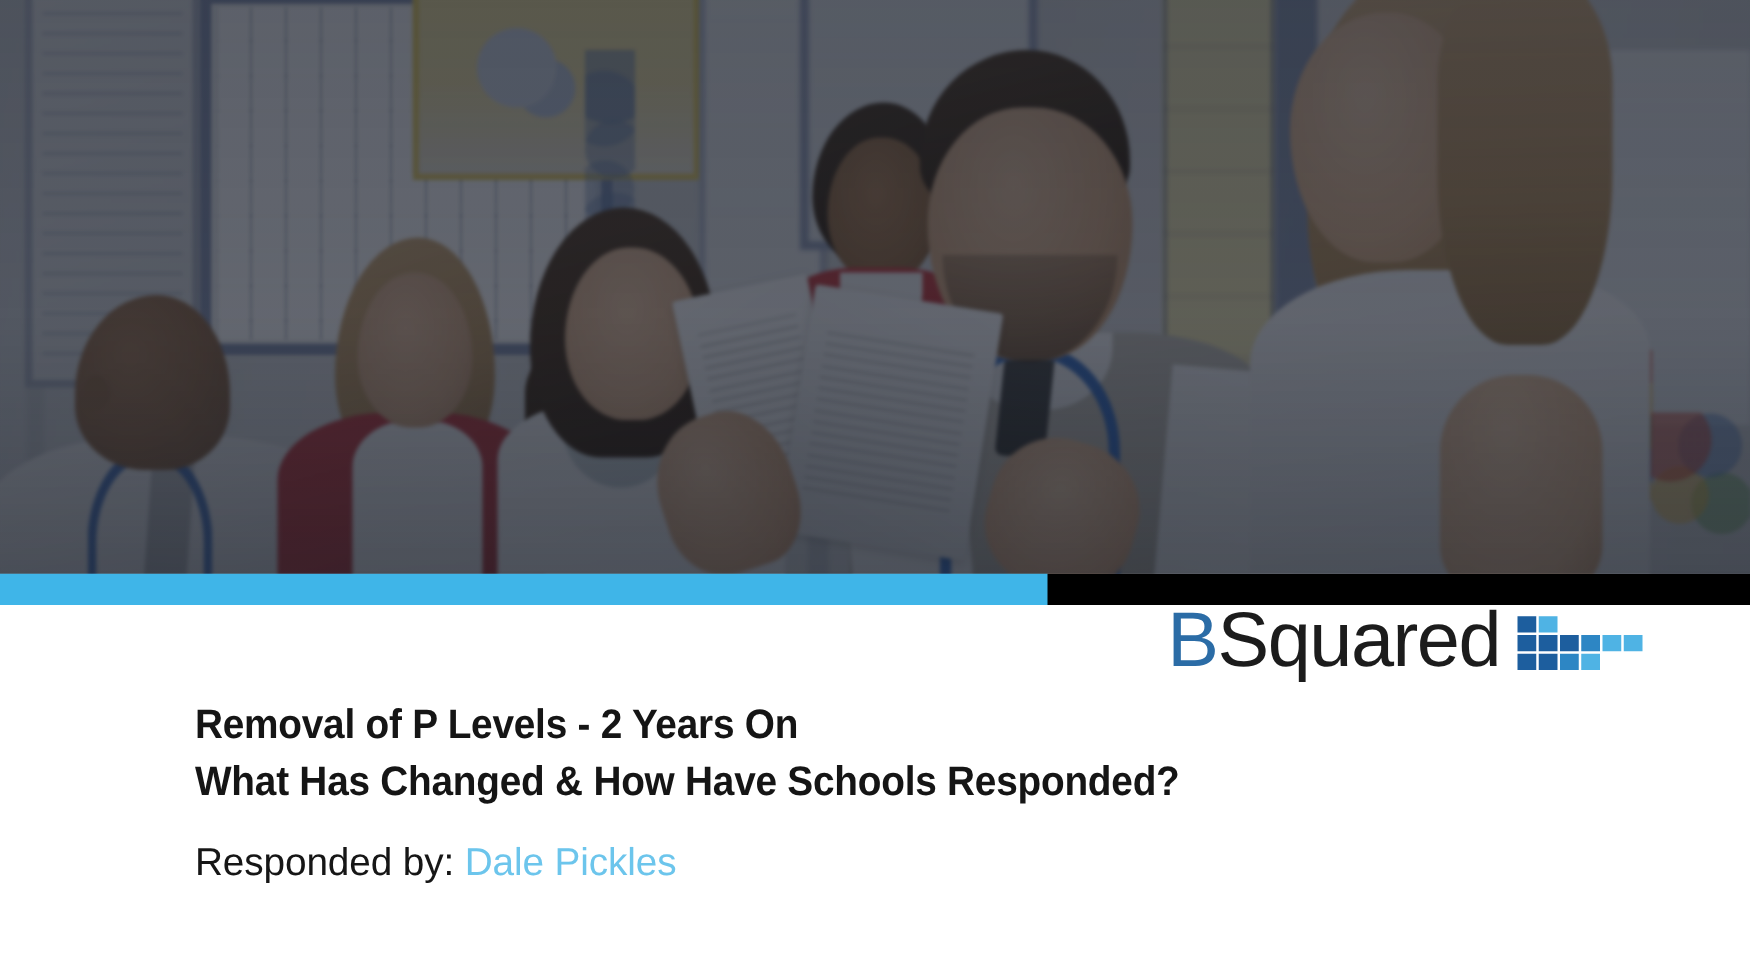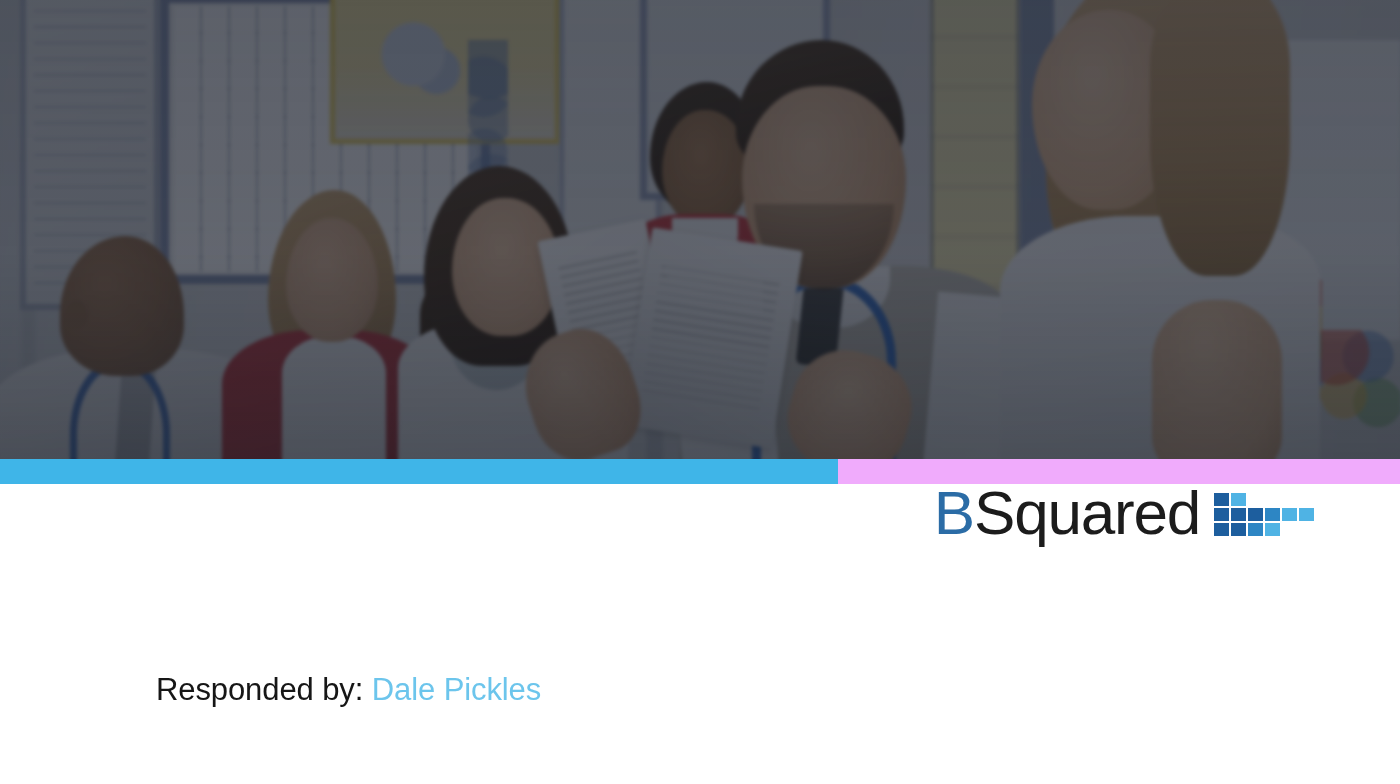--- a/index.html
+++ b/index.html
@@ -12,21 +12,21 @@
     height: 784px;
     overflow: hidden;
     font-family: "Liberation Sans", sans-serif;
     -webkit-font-smoothing: antialiased;
   }
 
   .slide {
     position: relative;
     width: 1400px;
     height: 784px;
-    background: #f0abfc;
+    background: #000000;
     overflow: hidden;
   }
 
   
   .hero {
     position: absolute;
     left: 0;
     top: 0;
     width: 1400px;
     height: 459px;
@@ -588,19 +588,23 @@
           <div class="cell" style="left: 51px; top: 15px; background: rgb(45, 134, 196);"></div>
           <div class="cell" style="left: 68px; top: 15px; background: rgb(79, 179, 228);"></div>
           <div class="cell" style="left: 85px; top: 15px; background: rgb(79, 179, 228);"></div>
           <div class="cell" style="left: 0px; top: 30px; background: rgb(29, 94, 158);"></div>
           <div class="cell" style="left: 17px; top: 30px; background: rgb(29, 94, 158);"></div>
           <div class="cell" style="left: 34px; top: 30px; background: rgb(45, 134, 196);"></div>
           <div class="cell" style="left: 51px; top: 30px; background: rgb(79, 179, 228);"></div>
         </div>
     </div>
 
+    <div class="title-block">
+      <div class="title-line">Removal of P Levels - 2 Years On</div>
+      <div class="title-line">What Has Changed &amp; How Have Schools Responded?</div>
+    </div>
 
     <div class="presenter">
       <span class="lbl">Responded by:</span><span>&nbsp;</span><span class="name">Dale Pickles</span>
     </div>
 
   </div>
 </div>
 
 </body></html>

